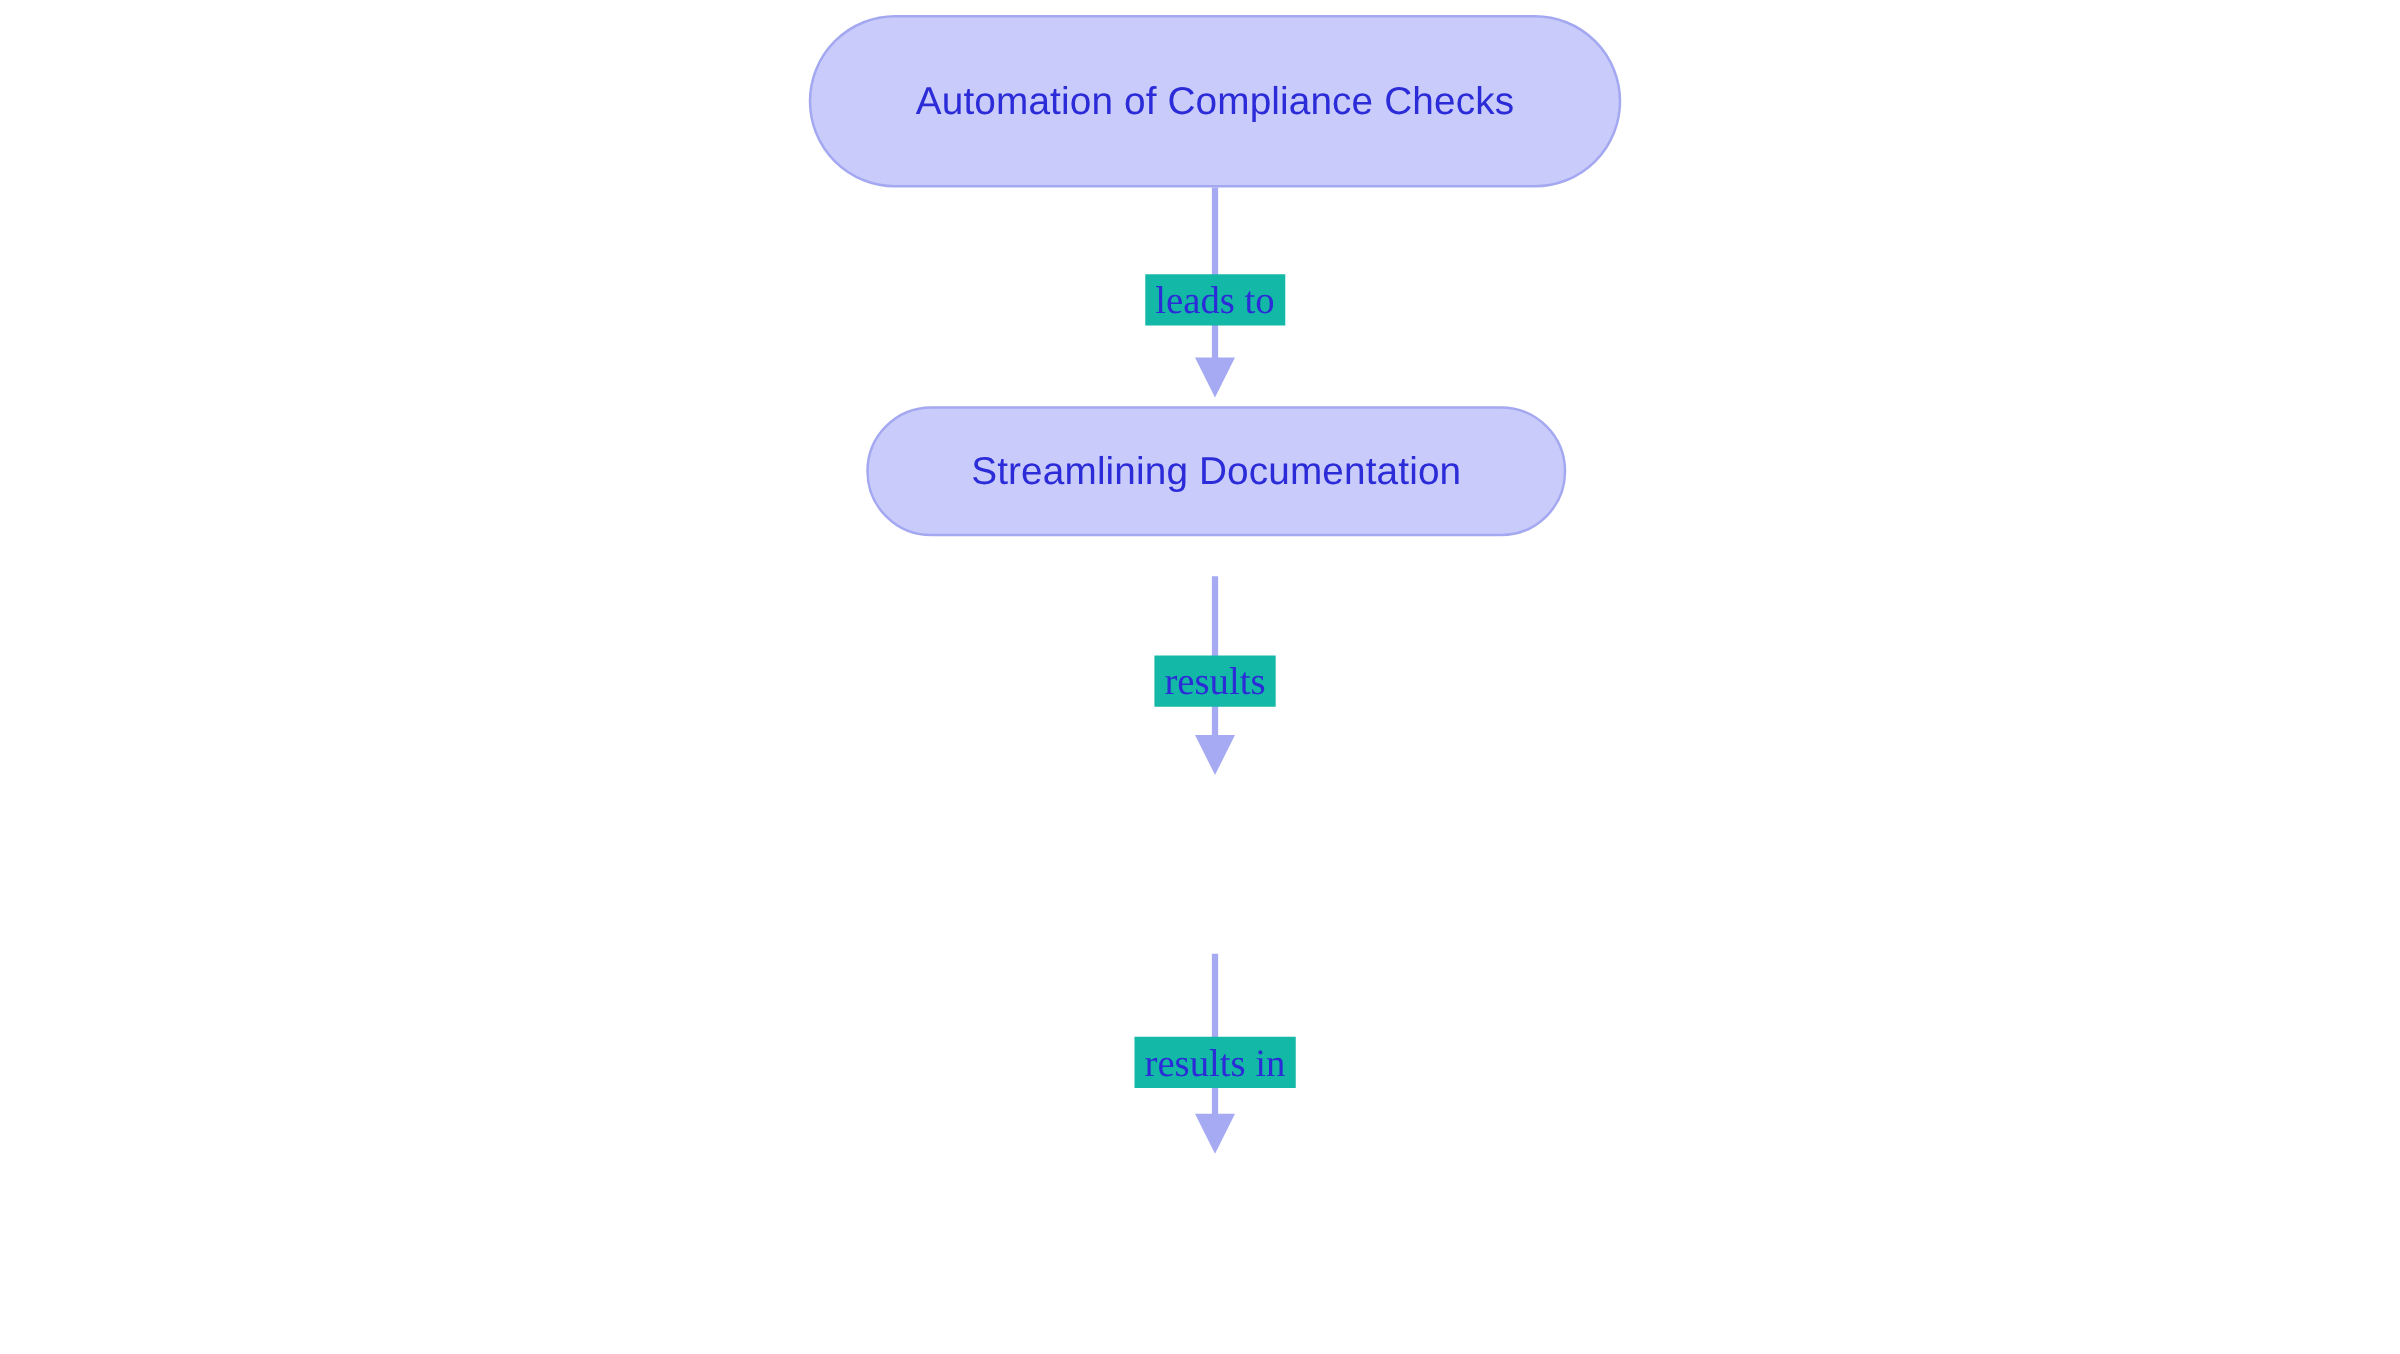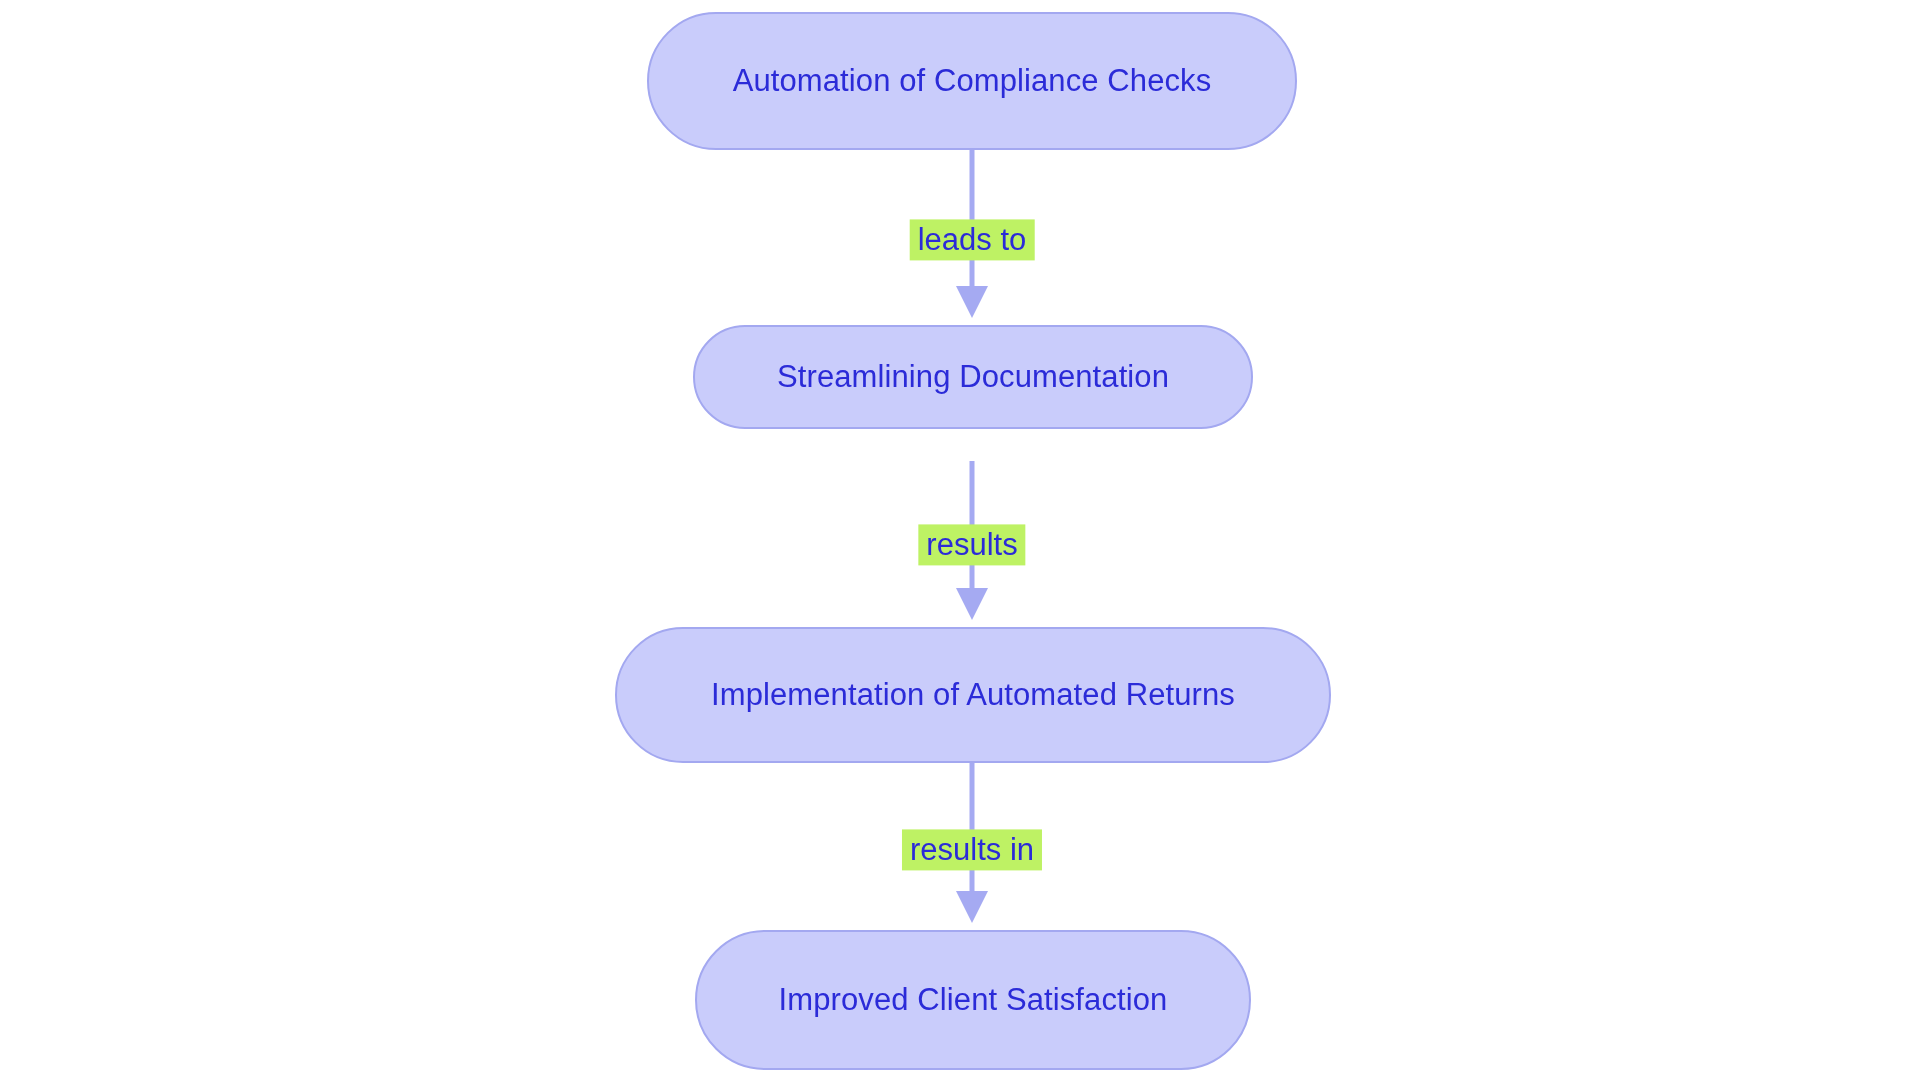--- a/index.html
+++ b/index.html
@@ -61,23 +61,24 @@
   }
 
   .edge-label {
     position: absolute;
     z-index: 4;
     color: #2b2bd8;
     font-size: 31px;
     font-weight: 400;
     line-height: 1.2;
     white-space: nowrap;
-    background: #bef264;
+    background: #14b8a6;
     padding: 2px 8px;
     transform: translate(-50%, -50%);
+    font-family: Liberation Serif, serif;
   }
 
   #edge-label-1 { left: 972px; top: 240px; }
   #edge-label-2 { left: 972px; top: 545px; }
   #edge-label-3 { left: 972px; top: 850px; }
 </style>
 </head>
 <body>
 
 <div id="flow-root">
@@ -98,25 +99,19 @@
   </svg>
 
   <div class="node" id="node-1">
     <span class="node-label">Automation of Compliance Checks</span>
   </div>
 
   <div class="node" id="node-2">
     <span class="node-label">Streamlining Documentation</span>
   </div>
 
-  <div class="node" id="node-3">
-    <span class="node-label">Implementation of Automated Returns</span>
-  </div>
 
-  <div class="node" id="node-4">
-    <span class="node-label">Improved Client Satisfaction</span>
-  </div>
 
   <div class="edge-label" id="edge-label-1">leads to</div>
   <div class="edge-label" id="edge-label-2">results</div>
   <div class="edge-label" id="edge-label-3">results in</div>
 
 </div>
 
 </body></html>

